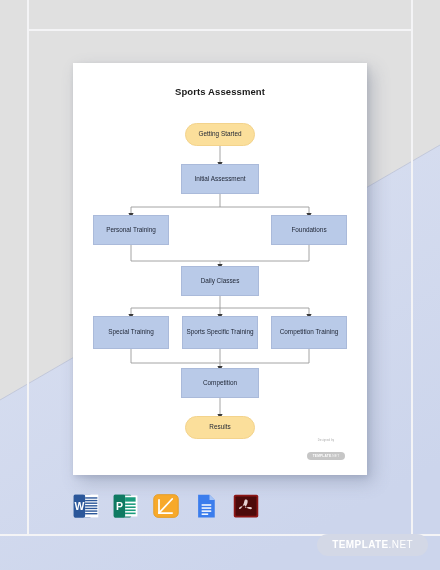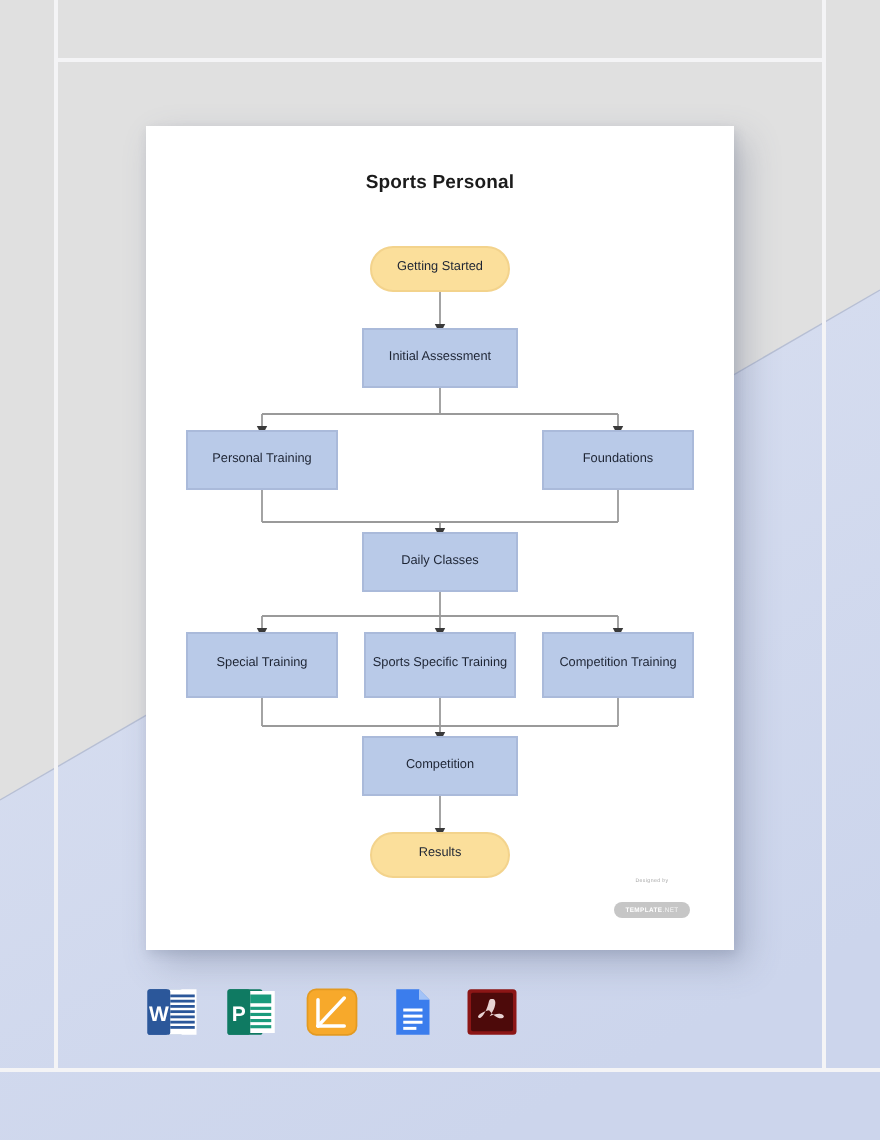--- a/index.html
+++ b/index.html
@@ -185,21 +185,21 @@
   </svg>
 
   <div class="frame-line frame-v-left"></div>
   <div class="frame-line frame-v-right"></div>
   <div class="frame-line frame-h-top"></div>
   <div class="frame-line frame-h-bottom"></div>
 
   <div class="paper-shadow"></div>
   <div class="paper">
 
-    <div class="doc-title">Sports Personal</div>
+    <div class="doc-title">Sports Assessment</div>
 
     <div class="flow">
 
       <svg class="flow-svg" viewBox="0 0 294 412">
         <g stroke="#9a9a9a" stroke-width="0.9" fill="none">
 
           <line x1="147" y1="83" x2="147" y2="101"></line>
 
           <line x1="147" y1="131" x2="147" y2="144"></line>
           <line x1="58" y1="144" x2="236" y2="144"></line>
@@ -341,14 +341,15 @@
     </svg>
 
     <svg class="app-icon" viewBox="0 0 32 32">
       <rect x="2" y="3" width="28" height="26" rx="2" fill="#8c1616"></rect>
       <rect x="4" y="5" width="24" height="22" rx="1" fill="#4d0a0a"></rect>
       <path d="M16.5 8.5 c1.6 0 1.7 2.6 1.0 4.6 c-0.5 1.5 -1.6 3.6 -2.9 5.3 c2.0 -0.9 4.4 -1.5 6.2 -1.3 c1.6 0.2 2.2 1.0 1.9 1.8 c-0.4 0.9 -2.1 0.9 -3.6 0.2 c-1.9 -0.9 -3.6 -2.5 -4.8 -4.1 c-1.7 0.4 -3.4 1.0 -4.7 1.8 c-1.3 0.8 -1.9 1.8 -1.4 2.4 c0.5 0.6 1.6 0.1 2.5 -1.0 c1.4 -1.7 2.8 -5.0 3.3 -7.3 c0.4 -1.7 0.6 -2.4 1.5 -2.4 z" fill="#e8d3d3"></path>
     </svg>
 
   </div>
 
+  <div class="badge"><span>TEMPLATE</span><span class="lite">.NET</span></div>
 
 </div>
 
 </body></html>

